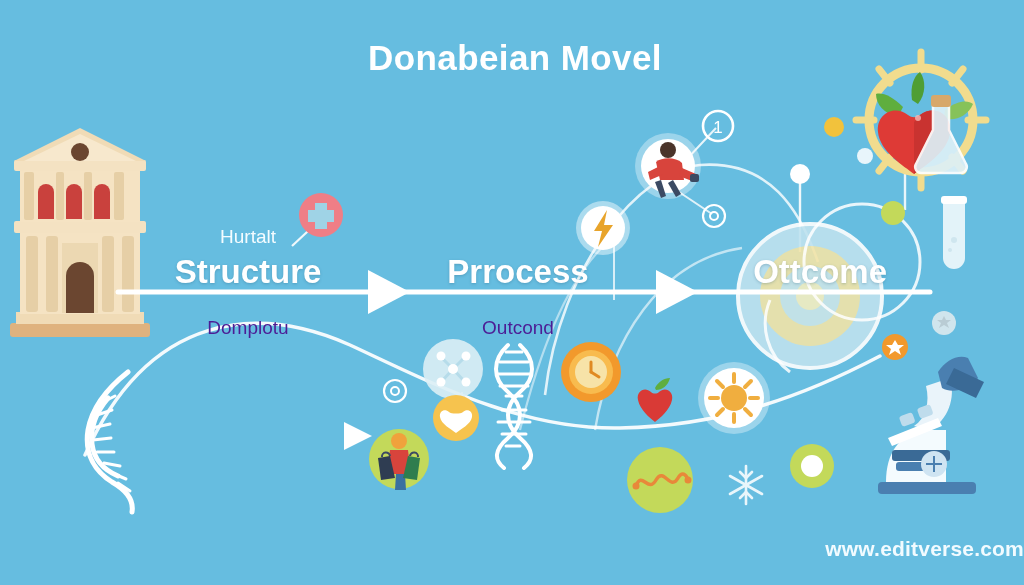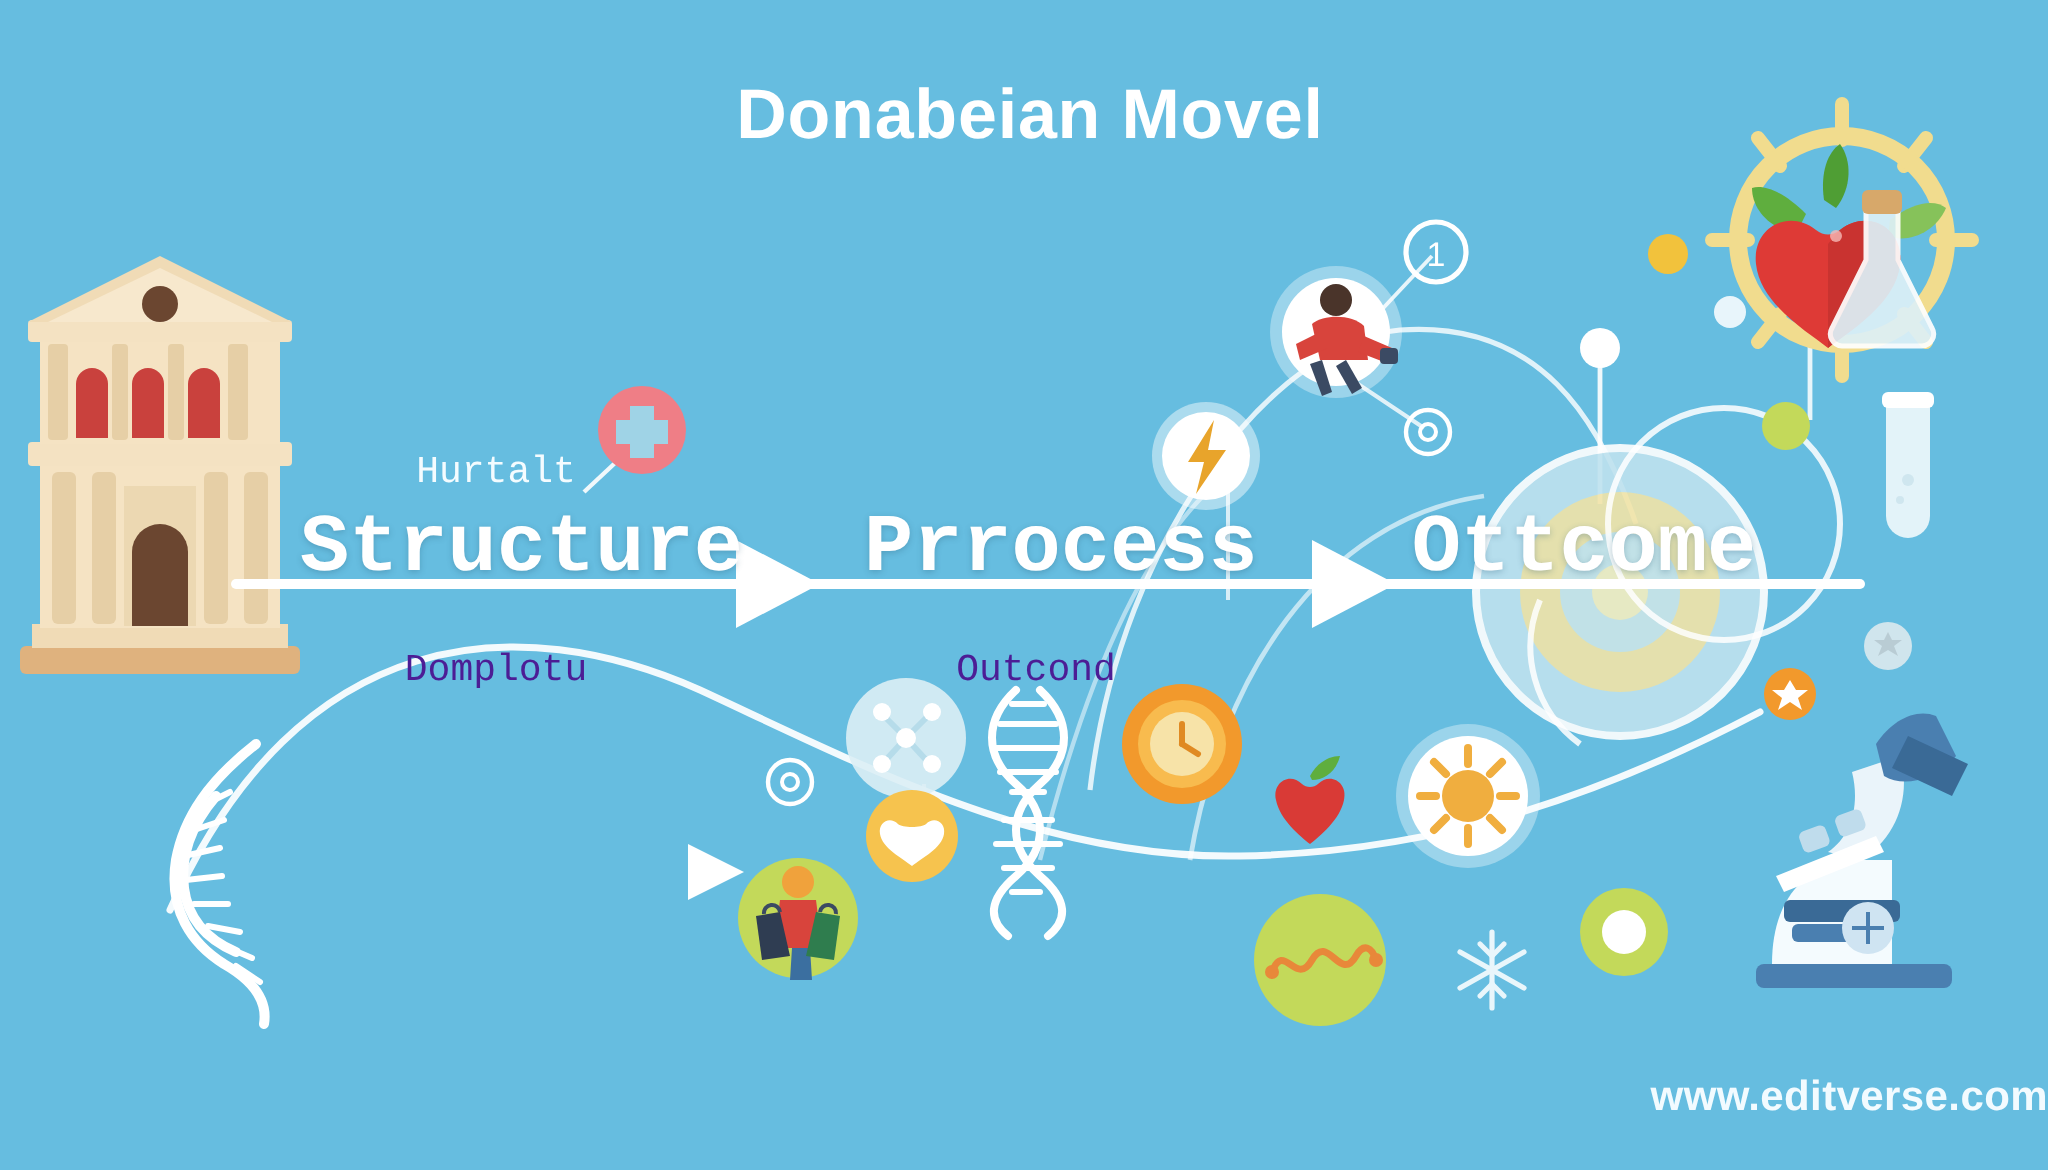--- a/index.html
+++ b/index.html
@@ -37,45 +37,44 @@
     font-weight:bold;
     letter-spacing:.2px;
   }
 
   
   .stage{
     position:absolute;
     text-align:center;
     color:#ffffff;
     white-space:nowrap;
-    font-family:Liberation Mono, monospace;
   }
   .stage .main{
-    font-size:41px;
+    font-size:33px;
     font-weight:bold;
     line-height:1;
     text-shadow:0 1px 3px rgba(40,90,115,.30);
   }
   .stage .above{
     position:absolute; left:50%; transform:translateX(-50%);
     bottom:100%; margin-bottom:9px;
     font-size:19px; font-weight:normal;
     color:#f4fcff;
     line-height:1;
   }
   .stage .below{
     position:absolute; left:50%; transform:translateX(-50%);
     top:100%; margin-top:30px;
     font-size:19px; font-weight:normal;
     color:#4c1d95;
     line-height:1;
   }
   #stage-structure{ left:150px; top:255px; width:196px; }
   #stage-process  { left:432px; top:255px; width:172px; }
-  #stage-outcome  { left:697px; top:255px; width:190px; }
+  #stage-outcome  { left:697px; top:255px; width:190px;text-align:right; }
 </style>
 </head>
 <body>
 
 <div id="infographic">
 
   <svg class="layer" viewBox="0 0 1024 585">
 
     <path d="M85,455 C150,310 260,305 350,345 C430,382 520,430 620,428 C720,426 800,398 880,356" fill="none" stroke="#ffffff" stroke-width="3.5" stroke-linecap="round" opacity=".92"></path>
 

